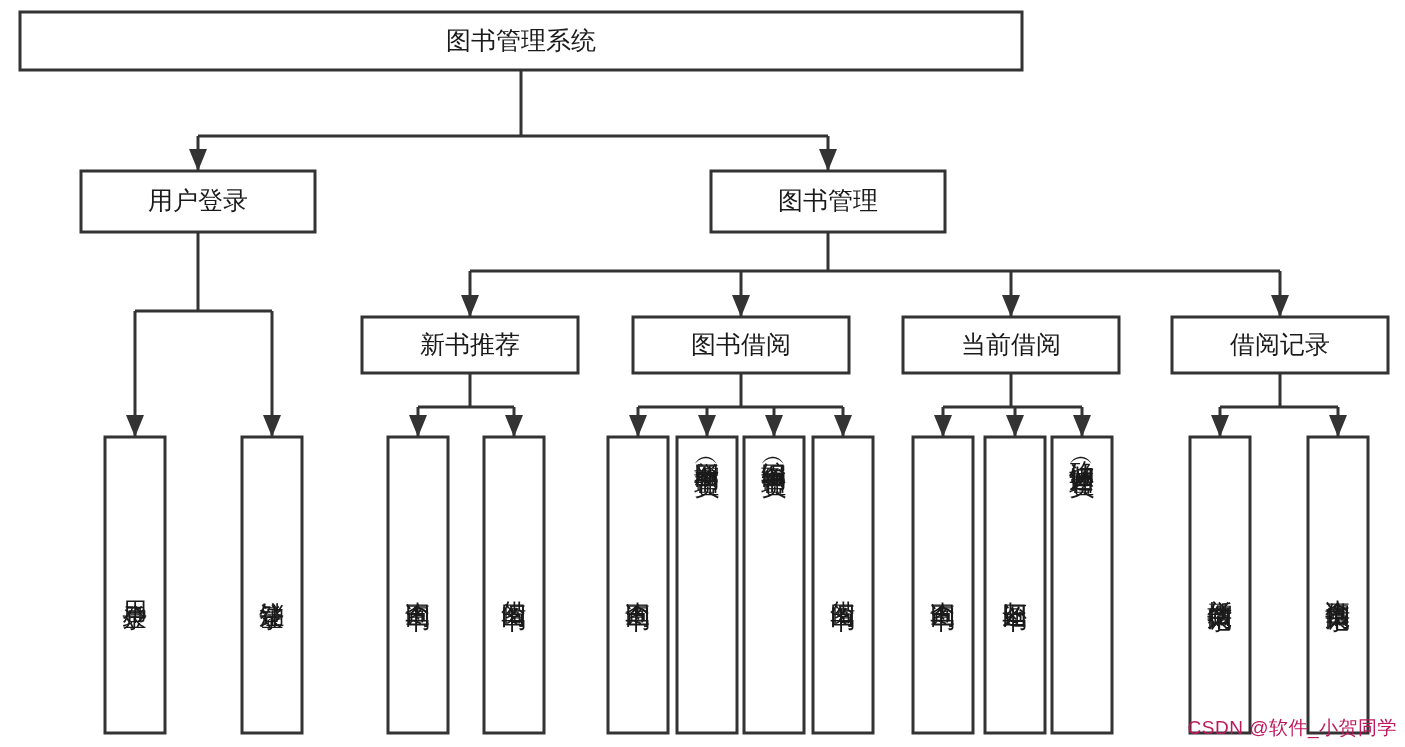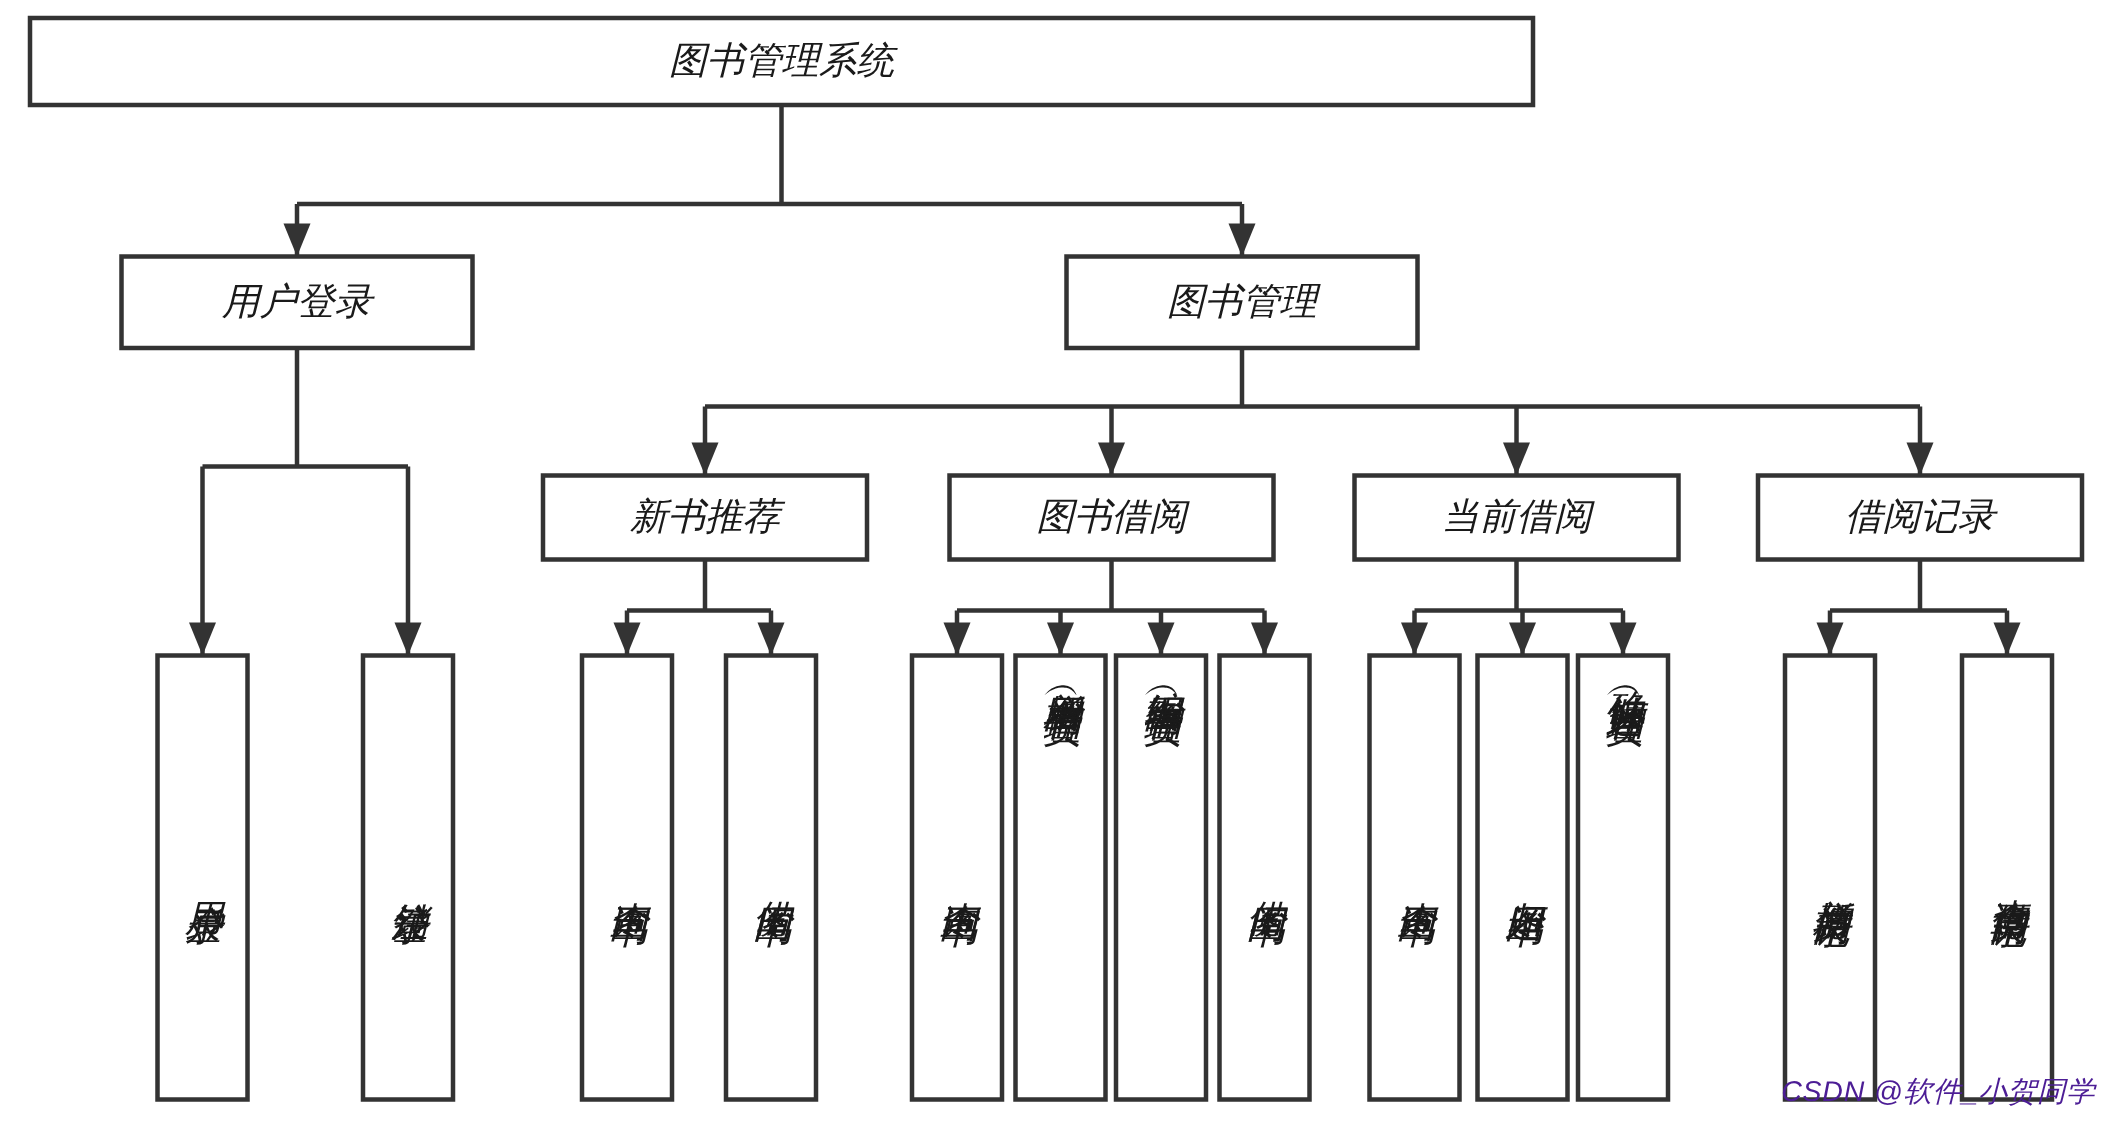--- a/index.html
+++ b/index.html
@@ -13,21 +13,20 @@
     font-family: "Liberation Sans", "DejaVu Sans", sans-serif;
     overflow: hidden;
     position: relative;
   }
   #diagram-root {
     position: absolute;
     left: 0;
     top: 0;
     width: 1405px;
     height: 747px;
-    font-style: italic;
   }
   svg.diagram {
     display: block;
     width: 1405px;
     height: 747px;
   }
   .node-box {
     fill: #ffffff;
     stroke: #333333;
     stroke-width: 3;
@@ -72,21 +71,21 @@
     pointer-events: none;
   }
   .leaf-label-wrap.center { align-items: center; }
   .leaf-label-wrap.top { align-items: flex-start; padding-top: 4px; box-sizing: border-box; }
   .watermark {
     position: absolute;
     right: 8px;
     bottom: 6px;
     font-family: "Liberation Sans", "DejaVu Sans", sans-serif;
     font-size: 19px;
-    color: #4c1d95;
+    color: #be185d;
     white-space: nowrap;
     letter-spacing: 0.5px;
   }
 </style>
 </head>
 <body>
 
 <div id="diagram-root">
 
   <svg class="diagram" viewBox="0 0 1405 747">

